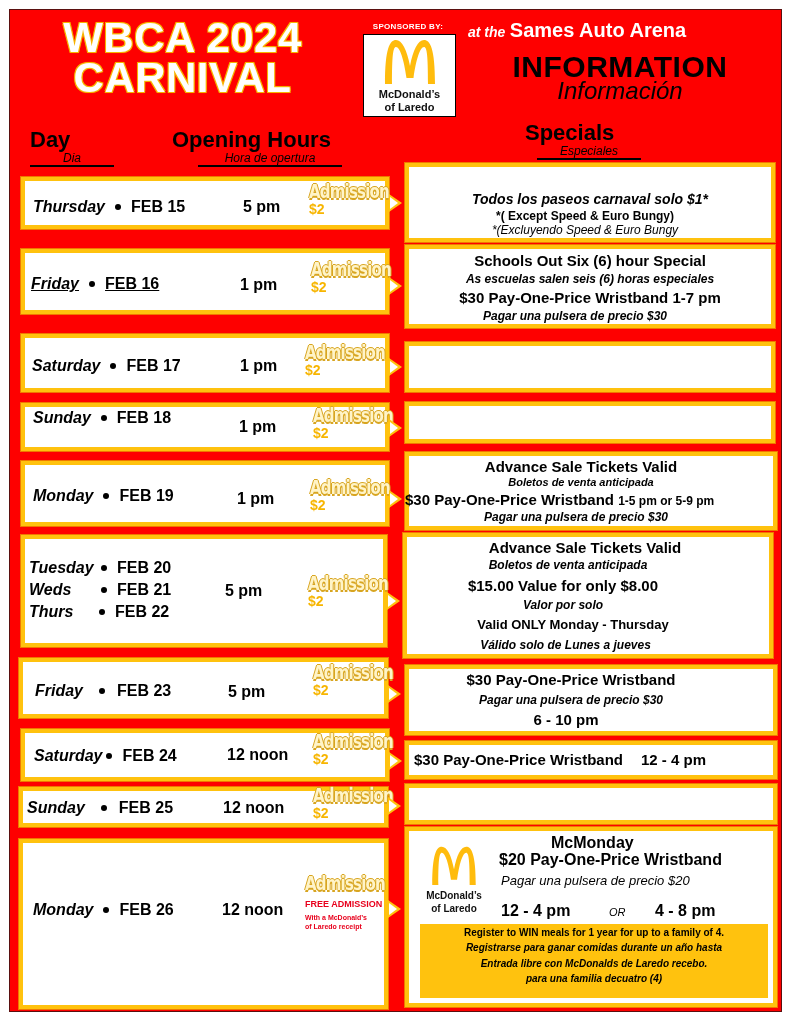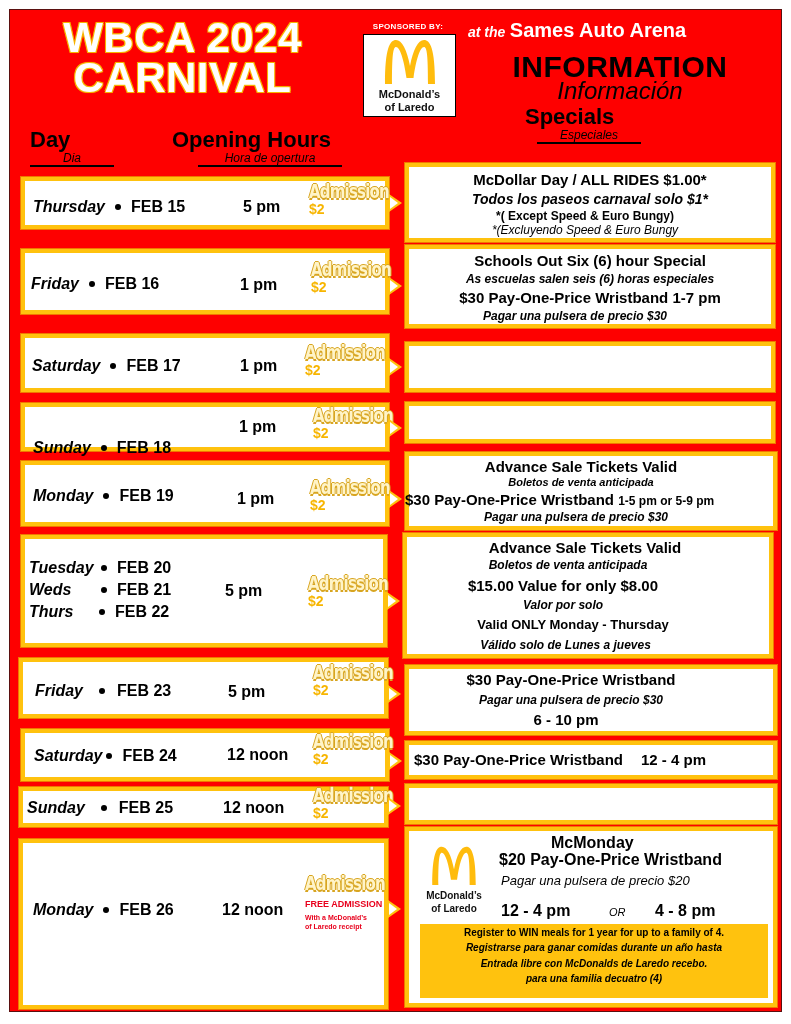--- a/index.html
+++ b/index.html
@@ -84,61 +84,60 @@
 <div class="abs info-es" style="left:520px; top:77px; width:200px;">Información</div>
 
 <div class="abs" style="left:30px; top:129px; width:84px;">
   <div class="col-head">Day</div>
   <div class="col-sub underline">Dia</div>
 </div>
 <div class="abs" style="left:172px; top:129px; width:190px;">
   <div class="col-head">Opening Hours</div>
   <div class="col-sub underline" style="margin:0 20px 0 26px;">Hora de opertura</div>
 </div>
-<div class="abs" style="left:525px; top:106px; width:120px;">
+<div class="abs" style="left:525px; top:122px; width:120px;">
   <div class="col-head">Specials</div>
   <div class="col-sub underline" style="margin:0 4px 0 12px;">Especiales</div>
 </div>
 
 <div class="box" style="left:21px; top:177px; width:368px; height:52px;">
   <div class="day-row" style="left:8px; top:17px;"><span class="day-name">Thursday</span><span class="dot"></span><span>FEB 15</span></div>
   <div class="hours" style="left:218px; top:17px;">5 pm</div>
   <div class="adm" style="left:284px; top:2px;"><div class="adm-word">Admission</div><div class="adm-price">$2</div></div>
 </div>
 <div class="arrow" style="left:389px; top:194px;"></div>
 <div class="box" style="left:405px; top:163px; width:370px; height:79px;">
-  <div class="sp b" style="top:4px; font-size:15px;">McDollar Day  / ALL RIDES $1.00*</div>
   <div class="sp b i" style="top:24px; font-size:14px;">Todos los paseos carnaval solo $1*</div>
   <div class="sp b" style="top:42px; font-size:12px; left:-10px;">*( Except Speed &amp; Euro Bungy)</div>
   <div class="sp i" style="top:56px; font-size:12px; left:-10px;">*(Excluyendo Speed &amp; Euro Bungy</div>
 </div>
 
 <div class="box" style="left:21px; top:249px; width:368px; height:65px;">
-  <div class="day-row" style="left:6px; top:22px;"><span class="day-name">Friday</span><span class="dot"></span><span>FEB 16</span></div>
+  <div class="day-row" style="left:6px; top:22px;text-decoration:underline;"><span class="day-name">Friday</span><span class="dot"></span><span>FEB 16</span></div>
   <div class="hours" style="left:215px; top:23px;">1 pm</div>
   <div class="adm" style="left:286px; top:8px;"><div class="adm-word">Admission</div><div class="adm-price">$2</div></div>
 </div>
 <div class="arrow" style="left:389px; top:277px;"></div>
 <div class="box" style="left:405px; top:245px; width:370px; height:83px;">
   <div class="sp b" style="top:3px; font-size:15px;">Schools Out  Six (6) hour Special</div>
   <div class="sp b i" style="top:23px; font-size:12px;">As escuelas salen seis (6) horas especiales</div>
   <div class="sp b" style="top:40px; font-size:15px;">$30 Pay-One-Price Wristband   1-7 pm</div>
   <div class="sp b i" style="top:60px; font-size:12px; left:-30px;">Pagar una pulsera de precio $30</div>
 </div>
 
 <div class="box" style="left:21px; top:334px; width:368px; height:58px;">
   <div class="day-row" style="left:7px; top:19px;"><span class="day-name">Saturday</span><span class="dot"></span><span>FEB 17</span></div>
   <div class="hours" style="left:215px; top:19px;">1 pm</div>
   <div class="adm" style="left:280px; top:6px; width:84px;"><div class="adm-word">Admission</div><div class="adm-price">$2</div></div>
 </div>
 <div class="arrow" style="left:389px; top:358px;"></div>
 <div class="box" style="left:405px; top:342px; width:370px; height:50px;"></div>
 
 <div class="box" style="left:21px; top:403px; width:368px; height:48px;">
-  <div class="day-row" style="left:8px; top:32px;"><span class="day-name">Sunday</span><span class="dot"></span><span>FEB 18</span></div>
+  <div class="day-row" style="left:8px; top:2px;"><span class="day-name">Sunday</span><span class="dot"></span><span>FEB 18</span></div>
   <div class="hours" style="left:214px; top:11px;">1 pm</div>
   <div class="adm" style="left:288px; top:0px;"><div class="adm-word">Admission</div><div class="adm-price">$2</div></div>
 </div>
 <div class="arrow" style="left:389px; top:419px;"></div>
 <div class="box" style="left:405px; top:402px; width:370px; height:41px;"></div>
 
 <div class="box" style="left:21px; top:461px; width:368px; height:65px;">
   <div class="day-row" style="left:8px; top:22px;"><span class="day-name">Monday</span><span class="dot"></span><span>FEB 19</span></div>
   <div class="hours" style="left:212px; top:25px;">1 pm</div>
   <div class="adm" style="left:285px; top:14px;"><div class="adm-word">Admission</div><div class="adm-price">$2</div></div>

